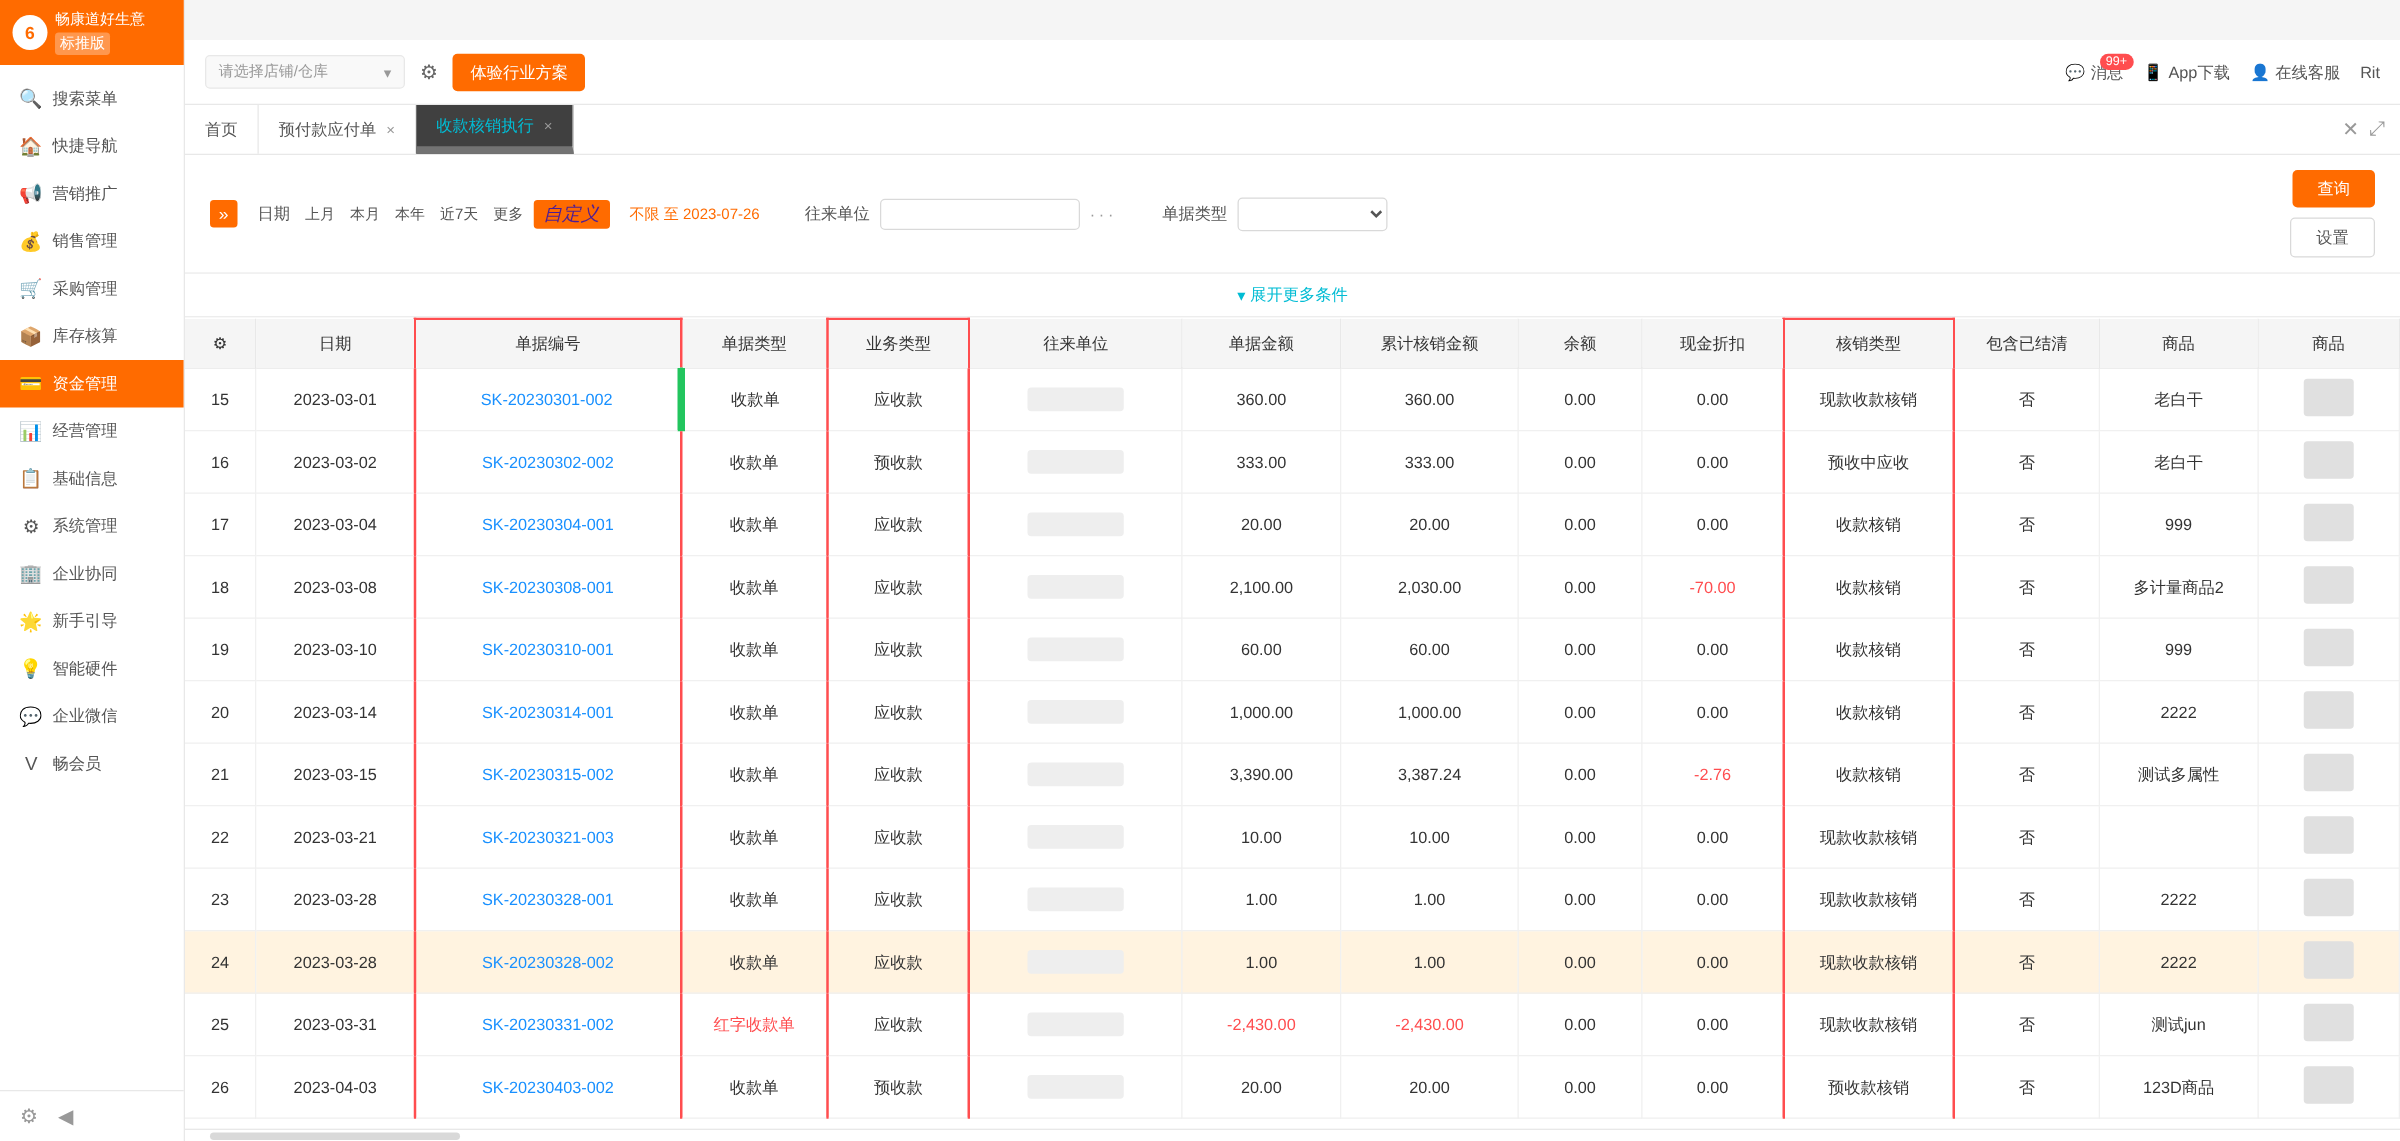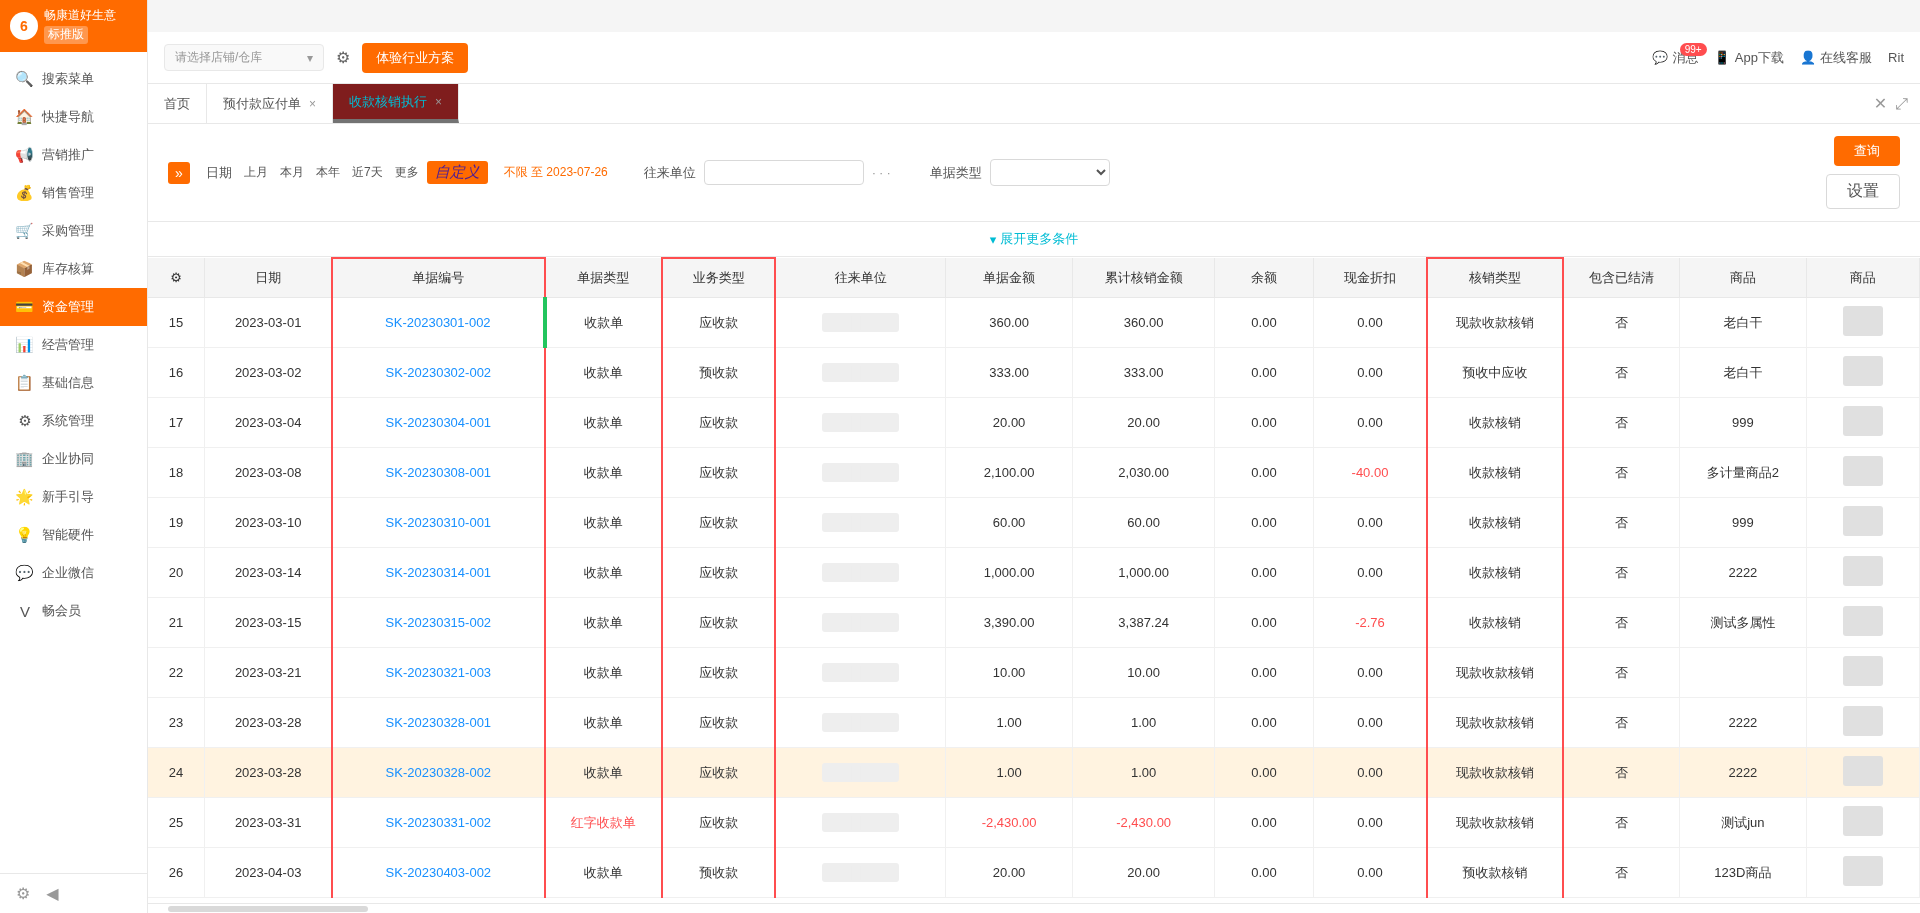--- a/index.html
+++ b/index.html
@@ -31,21 +31,21 @@
     .topbar-right { margin-left: auto; display: flex; align-items: center; gap: 16px; }
     .topbar-msg { display: flex; align-items: center; gap: 4px; color: #555; font-size: 13px; cursor: pointer; position: relative; }
     .topbar-badge { background: #ff4d4f; color: #fff; border-radius: 10px; font-size: 10px; padding: 1px 5px; position: absolute; top: -6px; right: -8px; }
     .topbar-app { display: flex; align-items: center; gap: 4px; color: #555; font-size: 13px; cursor: pointer; }
     .topbar-service { display: flex; align-items: center; gap: 4px; color: #555; font-size: 13px; cursor: pointer; }
     .topbar-user { color: #555; font-size: 13px; }
 
     
     .tabbar { height: 40px; background: #fff; border-bottom: 1px solid #e8e8e8; display: flex; align-items: stretch; padding: 0; }
     .tab { display: flex; align-items: center; gap: 6px; padding: 0 16px; cursor: pointer; color: #555; font-size: 13px; border-right: 1px solid #e8e8e8; white-space: nowrap; }
-    .tab.active { background: #7f1d1d; color: #00bcd4; border-bottom: 4px solid #737373; }
+    .tab.active { background: #404040; color: #00bcd4; border-bottom: 6px solid #737373; }
     .tab-home { color: #555; font-weight: normal; }
     .tab-close { color: #999; font-size: 12px; cursor: pointer; margin-left: 2px; }
     .tab-actions { margin-left: auto; display: flex; align-items: center; padding: 0 12px; gap: 8px; }
     .tab-action-icon { color: #999; cursor: pointer; font-size: 16px; }
 
     
     .page-content { flex: 1; overflow: hidden; display: flex; flex-direction: column; background: #f5f5f5; padding: 0; }
 
     
     .page-header { background: #fff; padding: 12px 20px; display: flex; align-items: center; justify-content: space-between; border-bottom: 1px solid #e8e8e8; }
@@ -60,21 +60,21 @@
     .filter-group { display: flex; align-items: center; gap: 8px; }
     .filter-label { color: #555; font-size: 13px; white-space: nowrap; }
     .filter-date-btns { display: flex; gap: 4px; align-items: center; }
     .filter-date-btn { color: #555; font-size: 12px; cursor: pointer; padding: 2px 4px; }
     .filter-custom-btn { background: #ff6b00; color: #4c1d95; border-radius: 3px; padding: 2px 8px; font-size: 15px; cursor: pointer; font-style: italic; }
     .filter-date-range { color: #ff6b00; font-size: 12px; }
     .filter-input { border: 1px solid #d9d9d9; border-radius: 4px; padding: 4px 8px; font-size: 13px; min-width: 160px; color: #555; }
     .filter-select { border: 1px solid #d9d9d9; border-radius: 4px; padding: 4px 8px; font-size: 13px; min-width: 120px; color: #555; background: #fff; }
     .filter-dots { color: #999; letter-spacing: 3px; }
     .btn-query { background: #ff6b00; color: #fff; border: none; border-radius: 4px; padding: 6px 20px; cursor: pointer; font-size: 13px; }
-    .btn-settings { background: #fff; color: #555; border: 1px solid #d9d9d9; border-radius: 4px; padding: 6px 20px; cursor: pointer; font-size: 16px; margin-top: 4px; }
+    .btn-settings { background: #fff; color: #555; border: 1px solid #d9d9d9; border-radius: 4px; padding: 6px 20px; cursor: pointer; font-size: 13px; margin-top: 4px; }
     .filter-expand { display: flex; align-items: center; gap: 4px; color: #00bcd4; font-size: 13px; cursor: pointer; width: 100%; justify-content: center; padding: 4px 0; }
 
     
     .table-container { flex: 1; overflow: auto; background: #fff; margin: 0; }
     table { width: 100%; border-collapse: collapse; font-size: 13px; }
     th { background: #f5f5f5; padding: 10px 8px; text-align: center; color: #333; font-weight: normal; border-bottom: 1px solid #e8e8e8; border-right: 1px solid #e8e8e8; white-space: nowrap; position: sticky; top: 0; z-index: 1; }
     td { padding: 8px 8px; text-align: center; color: #333; border-bottom: 1px solid #f0f0f0; border-right: 1px solid #f0f0f0; white-space: nowrap; }
     tr.highlighted td { background: #fff3e0; }
     .link-text { color: #1890ff; cursor: pointer; text-decoration: none; }
     .red-text { color: #ff4d4f; }
@@ -270,21 +270,21 @@
             <th style="width:90px; border-left:2px solid #ff4d4f; border-right:2px solid #ff4d4f; border-top:2px solid #ff4d4f;">核销类型</th>
             <th style="width:80px;">包含已结清</th>
             <th style="width:80px;">商品</th>
             <th style="width:80px;">商品</th>
           </tr>
         </thead>
         <tbody id="table-body">
         <tr>
     <td>15</td>
     <td>2023-03-01</td>
-    <td style="border-left:2px solid #ff4d4f; border-right:4px solid #22c55e;">
+    <td style="border-left:2px solid #ff4d4f; border-right:6px solid #22c55e;">
       <a class="link-text">SK-20230301-002</a>
     </td>
     <td class="">收款单</td>
     <td style="border-left:2px solid #ff4d4f; border-right:2px solid #ff4d4f;">应收款</td>
     <td><span style="background:#eee; color:#eee; border-radius:3px; padding:2px 20px;">████</span></td>
     <td class="">360.00</td>
     <td class="">360.00</td>
     <td>0.00</td>
     <td class="">0.00</td>
     <td style="border-left:2px solid #ff4d4f; border-right:2px solid #ff4d4f;">现款收款核销</td>
@@ -339,21 +339,21 @@
     <td>2023-03-08</td>
     <td style="border-left:2px solid #ff4d4f; border-right:2px solid #ff4d4f;">
       <a class="link-text">SK-20230308-001</a>
     </td>
     <td class="">收款单</td>
     <td style="border-left:2px solid #ff4d4f; border-right:2px solid #ff4d4f;">应收款</td>
     <td><span style="background:#eee; color:#eee; border-radius:3px; padding:2px 20px;">████</span></td>
     <td class="">2,100.00</td>
     <td class="">2,030.00</td>
     <td>0.00</td>
-    <td class="negative-text">-40.00</td>
+    <td class="negative-text">-70.00</td>
     <td style="border-left:2px solid #ff4d4f; border-right:2px solid #ff4d4f;">收款核销</td>
     <td>否</td>
     <td>多计量商品2</td>
     <td>
       <span style="display:inline-block;width:40px;height:30px;background:#e0e0e0;border-radius:3px;"></span>
     </td>
   </tr>
             <tr>
     <td>19</td>
     <td>2023-03-10</td>

